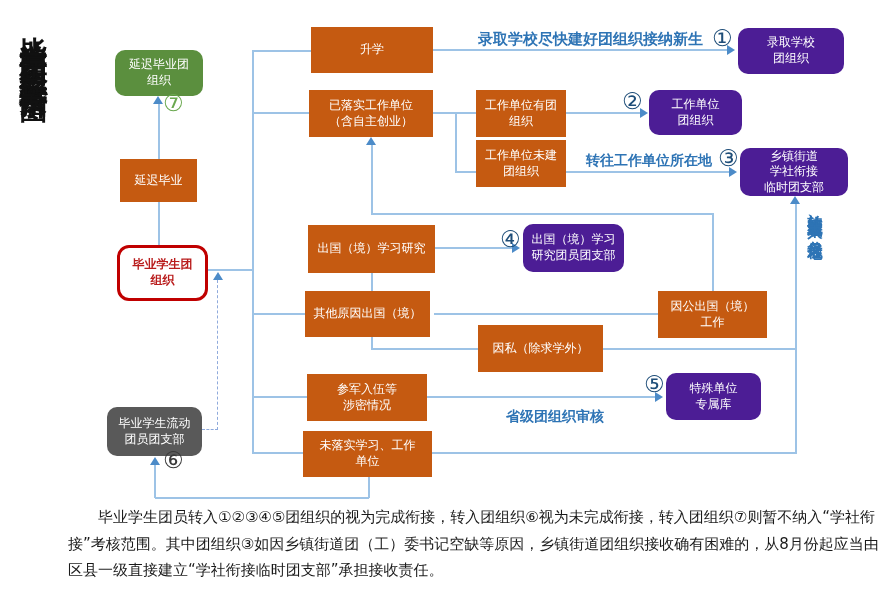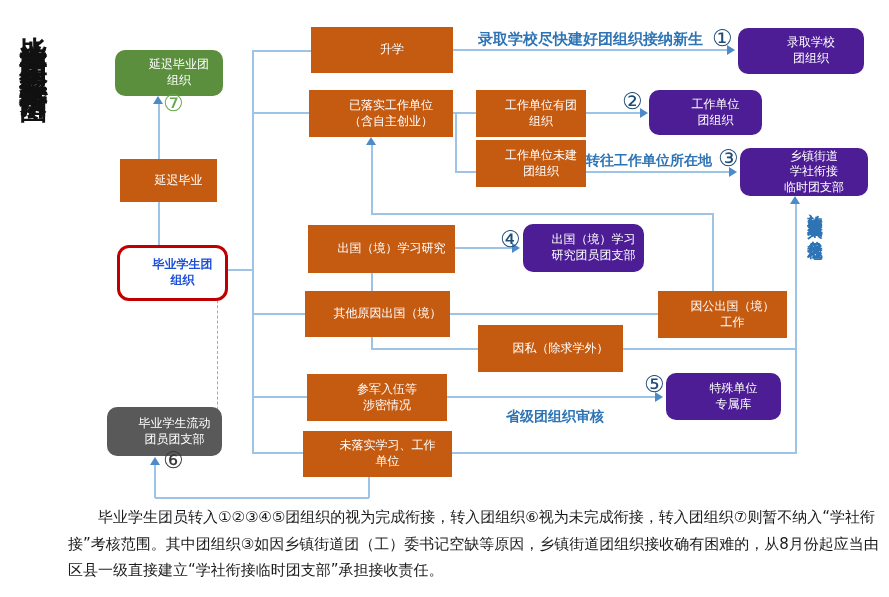--- a/index.html
+++ b/index.html
@@ -2,27 +2,27 @@
 <html><head>
 <meta charset="utf-8">
 <style>
   html,body{margin:0;padding:0;background:#fff;}
   #canvas{position:relative;width:889px;height:597px;background:#fff;overflow:hidden;
           font-family:"DejaVu Sans","Liberation Sans",sans-serif;}
   .v-title{position:absolute;left:14px;top:14px;height:520px;writing-mode:vertical-rl;
            text-orientation:upright;font-size:28px;font-weight:bold;color:#111;
            letter-spacing:4px;font-family:"DejaVu Serif","Liberation Serif",serif;}
   .box{position:absolute;display:flex;align-items:center;justify-content:center;
-       text-align:center;white-space:pre-line;color:#fff;font-size:12px;line-height:1.3;padding-left:20px;}
+       text-align:center;white-space:pre-line;color:#fff;font-size:12px;line-height:1.3;}
   .orange{background:#C55A11;}
   .blue{background:#4c1d95;border-radius:10px;}
   .green{background:#5B8F3E;border-radius:10px;}
   .gray{background:#595959;border-radius:10px;}
   .redline{background:#fff;border:3px solid #C00000;border-radius:12px;
-           color:#1d4ed8;font-weight:bold;}
+           color:#b91c1c;font-weight:bold;}
   .h{position:absolute;height:1.5px;background:#9DC3E6;}
   .v{position:absolute;width:1.5px;background:#9DC3E6;}
   .dashv{position:absolute;width:0;border-left:1.5px dashed #8FAADC;background:none;}
   .dashh{position:absolute;height:0;border-top:1.5px dashed #8FAADC;background:none;}
   .au{position:absolute;width:0;height:0;border-left:5px solid transparent;
       border-right:5px solid transparent;border-bottom:8px solid #4C8BC8;}
   .ar{position:absolute;width:0;height:0;border-top:5px solid transparent;
       border-bottom:5px solid transparent;border-left:8px solid #4C8BC8;}
   .badge{position:absolute;font-size:23px;color:#1F4E79;line-height:1;}
   .badge.grn{color:#6AA84F;}

